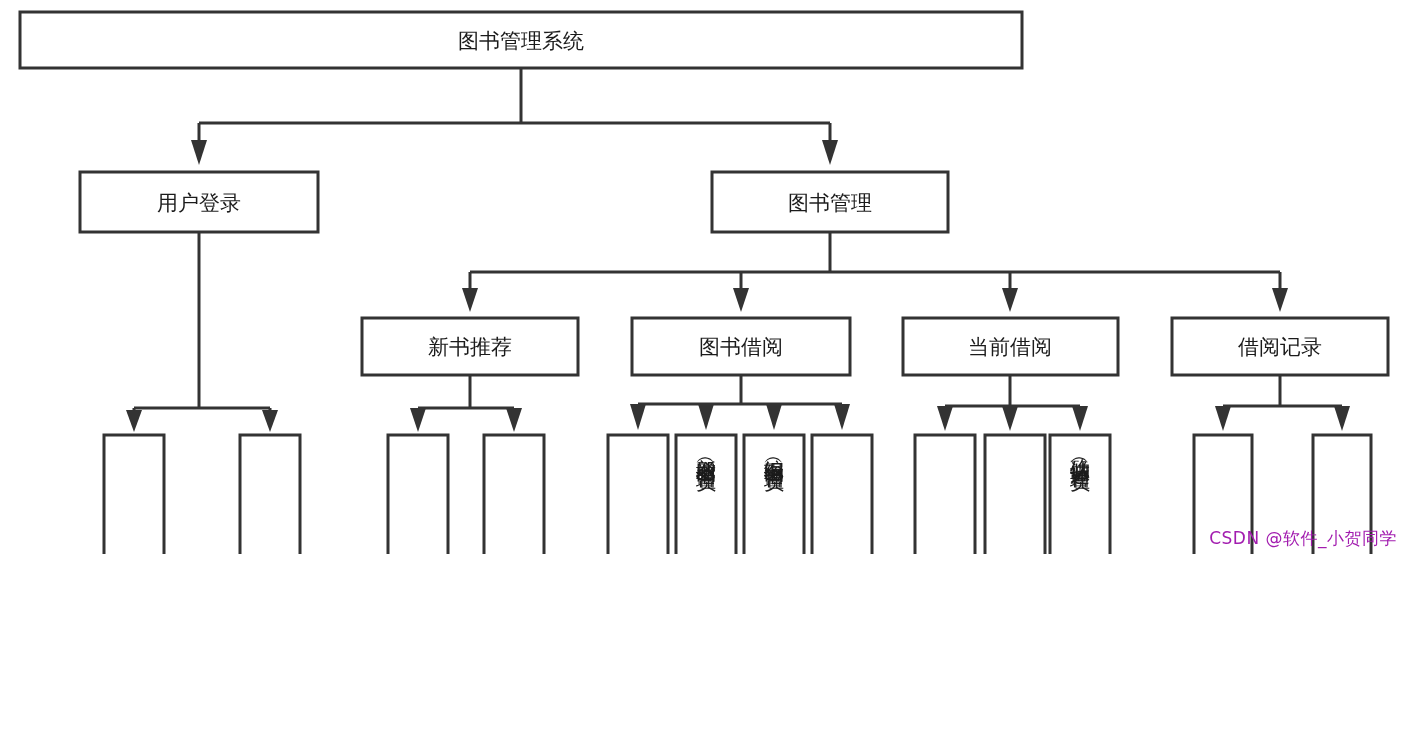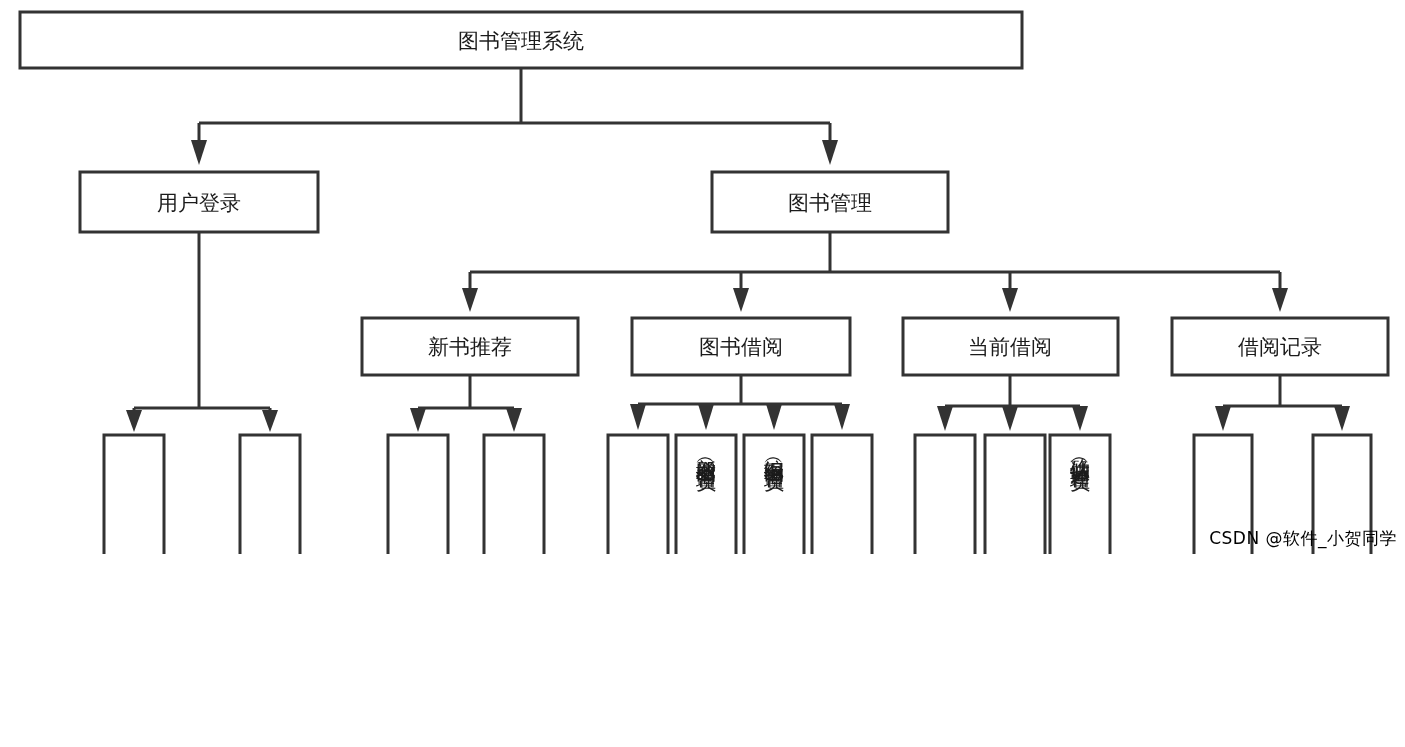--- a/index.html
+++ b/index.html
@@ -70,21 +70,21 @@
     letter-spacing: 2px;
     white-space: nowrap;
     text-align: center;
   }
   .watermark {
     position: absolute;
     right: 8px;
     bottom: 4px;
     font-family: "DejaVu Sans", "Liberation Sans", sans-serif;
     font-size: 17px;
-    color: #000000;
+    color: #a21caf;
     letter-spacing: 0.5px;
     white-space: nowrap;
   }
 </style>
 </head>
 <body>
 
 <div id="diagram-root">
 
   <svg id="flow" viewBox="0 0 1405 747">

